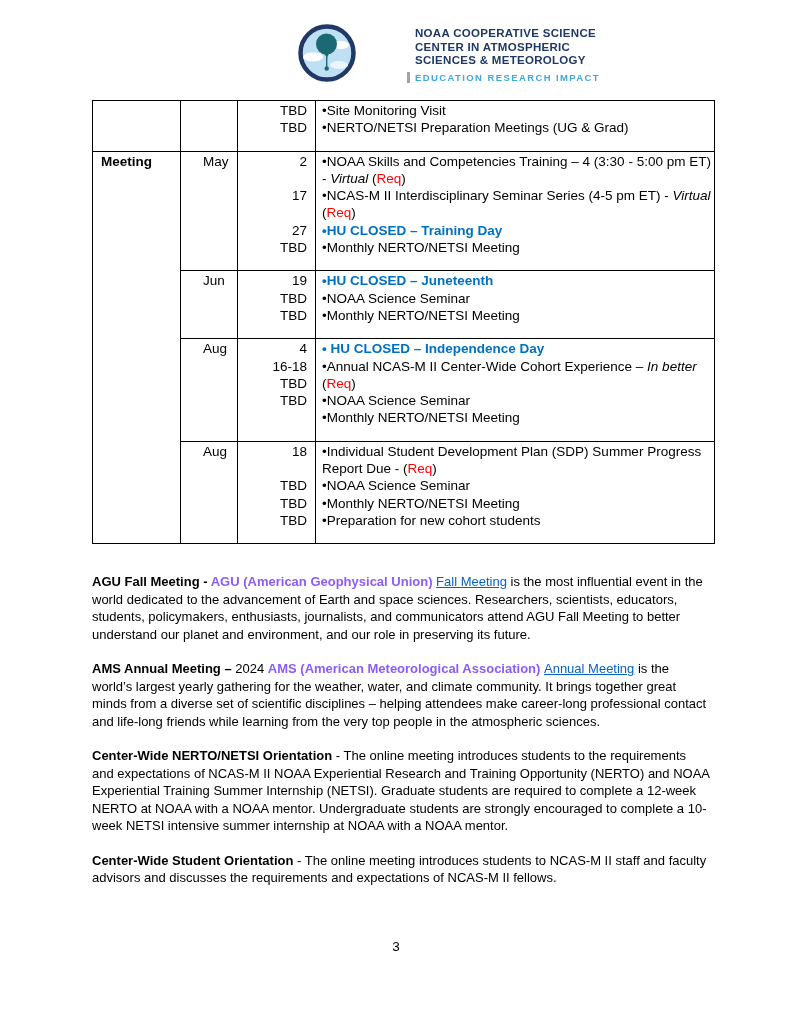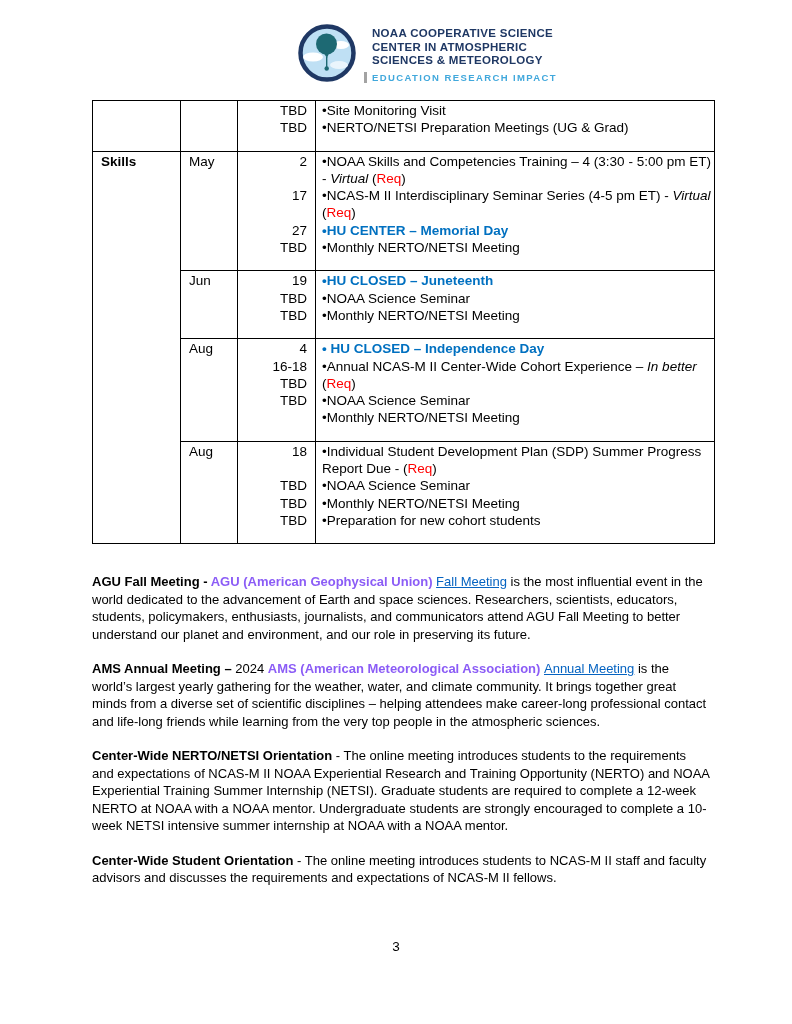--- a/index.html
+++ b/index.html
@@ -2,37 +2,37 @@
 <html><head>
 <meta charset="utf-8">
 <style>
   html,body { margin:0; padding:0; background:#ffffff; }
   .page {
     position:relative; width:792px; height:1024px; background:#ffffff;
     font-family:"Liberation Sans", sans-serif; color:#000; overflow:hidden;
   }
 
   
-  .logo-block { position:absolute; top:24px; left:298px; display:flex; align-items:flex-start; }
+  .logo-block { position:absolute; top:24px; left:298px; display:flex; align-items:flex-start;gap:43px; }
   .logo-circle { width:58px; height:58px; display:block; }
   .logo-text { margin-left:8px; padding-left:8px; padding-top:3px; }
   .logo-line { color:#1F3864; font-weight:bold; font-size:11.5px; line-height:13.5px; letter-spacing:0.3px; }
   .logo-tagline {
     color:#41A8DC; font-weight:bold; font-size:9.5px; line-height:11px; letter-spacing:1.4px;
     margin-top:4px; border-left:3px solid #a3a3a3; padding-left:5px; margin-left:-8px;
   }
 
   
   .schedule-table { position:absolute; left:92px; top:100px; border-collapse:collapse; table-layout:fixed; }
   .schedule-table td {
     border:1.5px solid #000; vertical-align:top;
     font-size:13.5px; line-height:17.3px; padding:1px 8px 14px 8px;
   }
   td.season { font-weight:bold; }
-  td.month  { padding-left:8px;margin-left:42px; }
+  td.month  { padding-left:22px;margin-left:42px; }
   td.dates  { text-align:right; padding-right:8px; padding-left:2px; }
   td.acts   { padding-left:6px; padding-right:3px; }
   .line { white-space:nowrap; overflow:hidden; }
 
   
   .s-n {}
   .s-b  { font-weight:bold;text-align:center; }
   .s-i  { font-style:italic; }
   .s-r  { color:#FF0000; }
   .s-hb { color:#0070C0; font-weight:bold; }
@@ -85,36 +85,36 @@
         <td class="dates">
             <div class="line">TBD</div>
             <div class="line">TBD</div>
           </td>
         <td class="acts">
             <div class="line"><span class="s-n">•Site Monitoring Visit</span></div>
             <div class="line"><span class="s-n">•NERTO/NETSI Preparation Meetings (UG &amp; Grad)</span></div>
           </td>
       </tr>
       <tr>
-        <td class="season" rowspan="4">Skills</td>
+        <td class="season" rowspan="4">Meeting</td>
         <td class="month">May</td>
         <td class="dates">
             <div class="line">2</div>
             <div class="line">&nbsp;</div>
             <div class="line">17</div>
             <div class="line">&nbsp;</div>
             <div class="line">27</div>
             <div class="line">TBD</div>
           </td>
         <td class="acts">
             <div class="line"><span class="s-n">•NOAA Skills and Competencies Training – 4 (3:30 - 5:00 pm ET)</span></div>
             <div class="line"><span class="s-n">- </span><span class="s-i">Virtual</span><span class="s-n"> (</span><span class="s-r">Req</span><span class="s-n">)</span></div>
             <div class="line"><span class="s-n">•NCAS-M II Interdisciplinary Seminar Series (4-5 pm ET) - </span><span class="s-i">Virtual</span></div>
             <div class="line"><span class="s-n">(</span><span class="s-r">Req</span><span class="s-n">)</span></div>
-            <div class="line"><span class="s-hb">•HU CENTER – Memorial Day</span></div>
+            <div class="line"><span class="s-hb">•HU CLOSED – Training Day</span></div>
             <div class="line"><span class="s-n">•Monthly NERTO/NETSI Meeting</span></div>
           </td>
       </tr>
       <tr>
         <td class="month">Jun</td>
         <td class="dates">
             <div class="line">19</div>
             <div class="line">TBD</div>
             <div class="line">TBD</div>
           </td>

